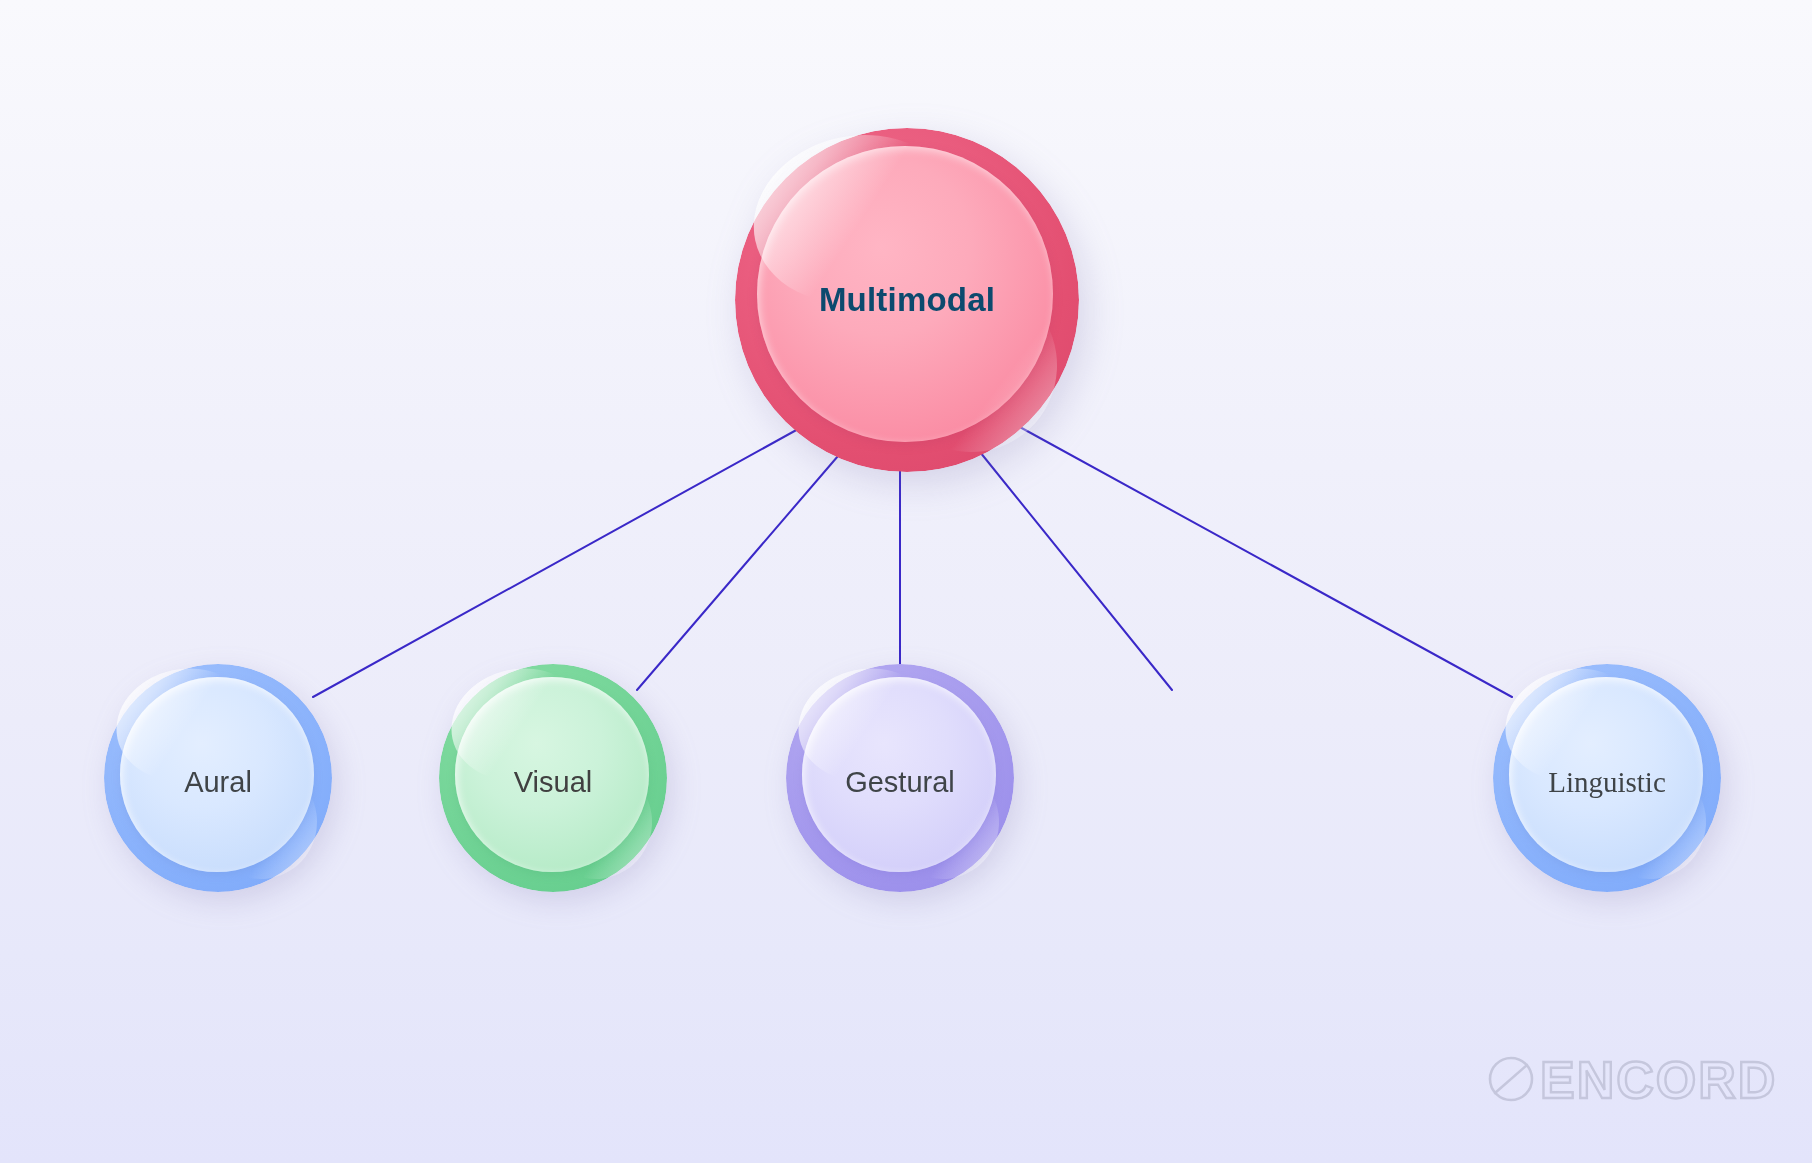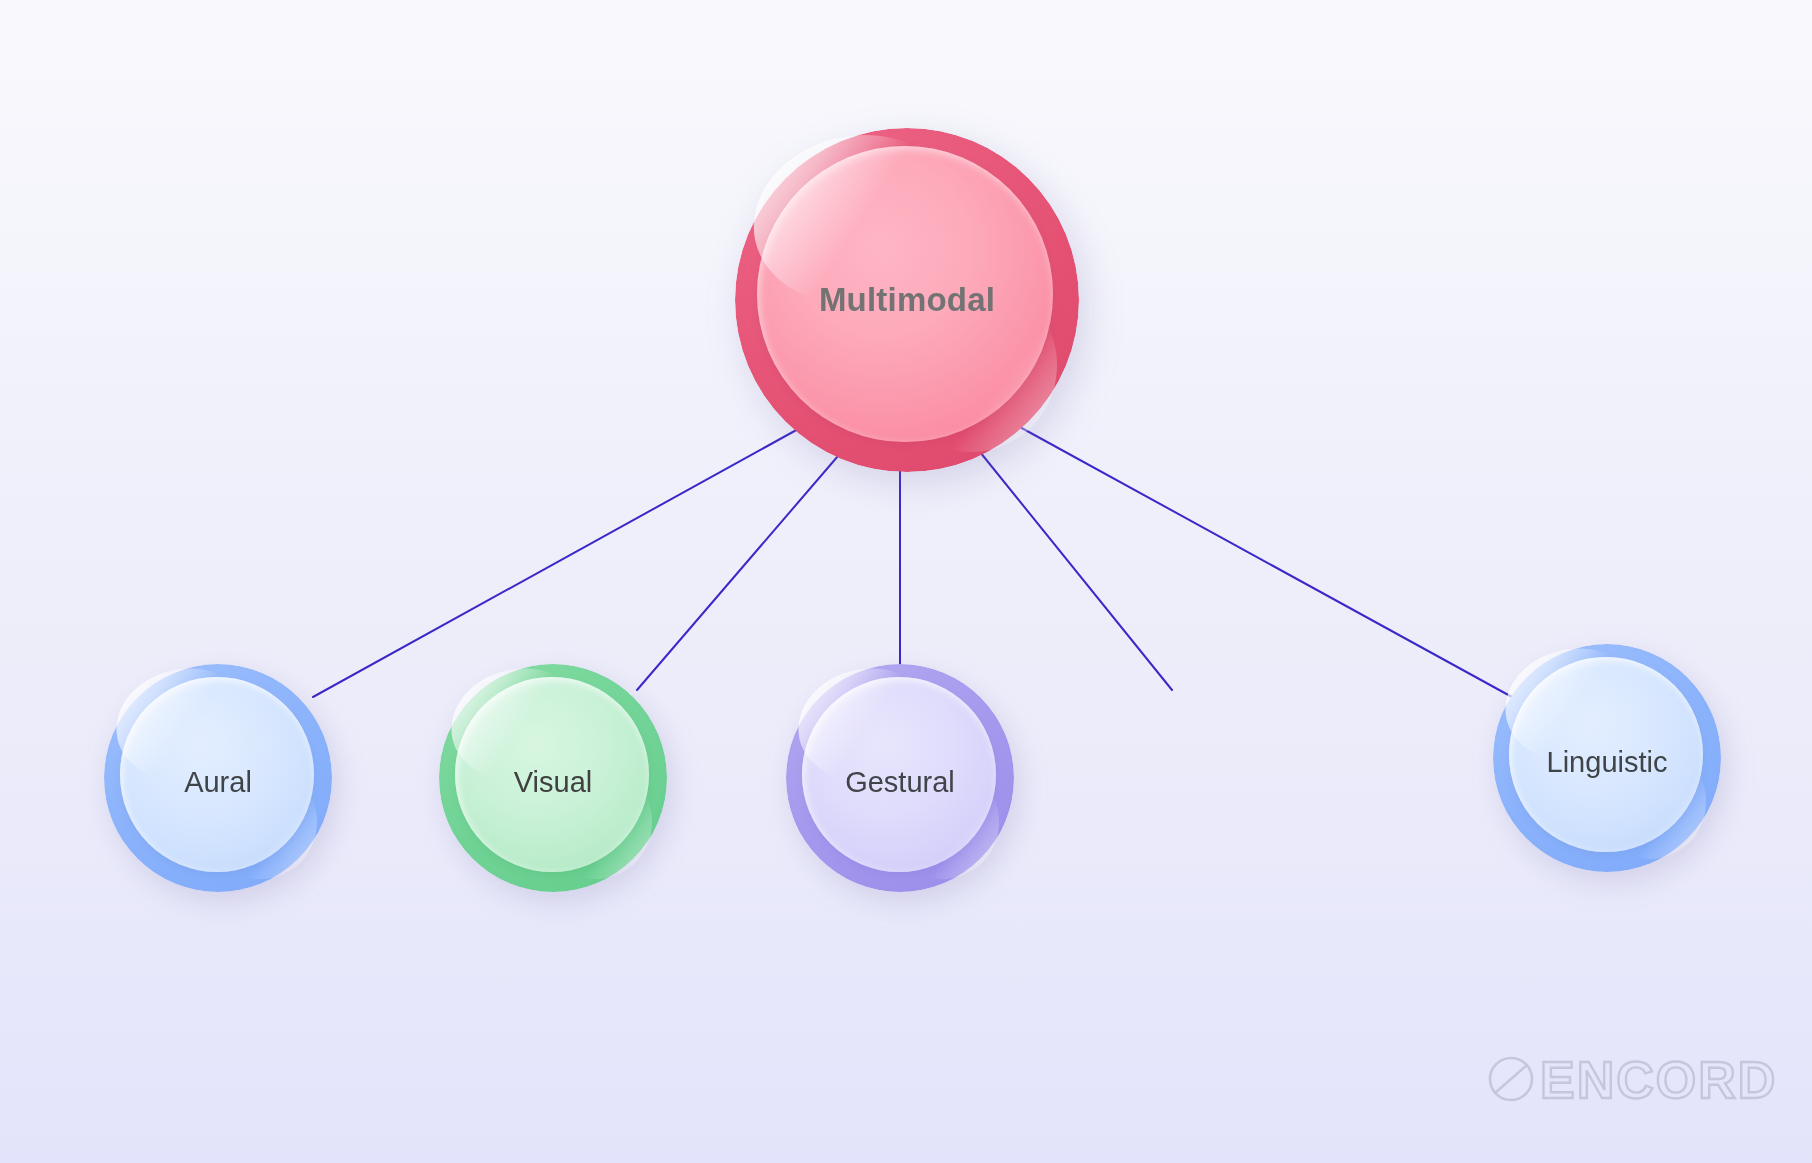--- a/index.html
+++ b/index.html
@@ -175,21 +175,21 @@
       </g>
   </svg>
 
   <div class="node" id="node-multimodal" style="left: 735px; top: 128px; width: 344px; height: 344px;">
     <div class="bubble">
       <div class="rim"></div>
     </div>
     <div class="inner"></div>
     <div class="gloss"></div>
     <div class="sheen"></div>
-    <span class="label" style="color: #737373;">Multimodal</span>
+    <span class="label" style="color: #0c4a6e;">Multimodal</span>
   </div>
 
   <div class="node child c-blue" id="node-aural" style="left: 104px; top: 664px;">
     <div class="bubble">
       <div class="rim"></div>
     </div>
     <div class="inner"></div>
     <div class="gloss"></div>
     <div class="sheen"></div>
     <span class="label" style="color: rgb(63, 68, 72);">Aural</span>
@@ -209,21 +209,21 @@
     <div class="bubble">
       <div class="rim"></div>
     </div>
     <div class="inner"></div>
     <div class="gloss"></div>
     <div class="sheen"></div>
     <span class="label" style="color: rgb(63, 68, 72);">Gestural</span>
   </div>
 
 
-  <div class="node child c-blue" id="node-linguistic" style="left: 1493px; top: 644px;">
+  <div class="node child c-blue" id="node-linguistic" style="left: 1493px; top: 664px; font-family: Liberation Serif, serif;">
     <div class="bubble">
       <div class="rim"></div>
     </div>
     <div class="inner"></div>
     <div class="gloss"></div>
     <div class="sheen"></div>
     <span class="label" style="color: rgb(63, 68, 72);">Linguistic</span>
   </div>
 
   <div id="watermark">

